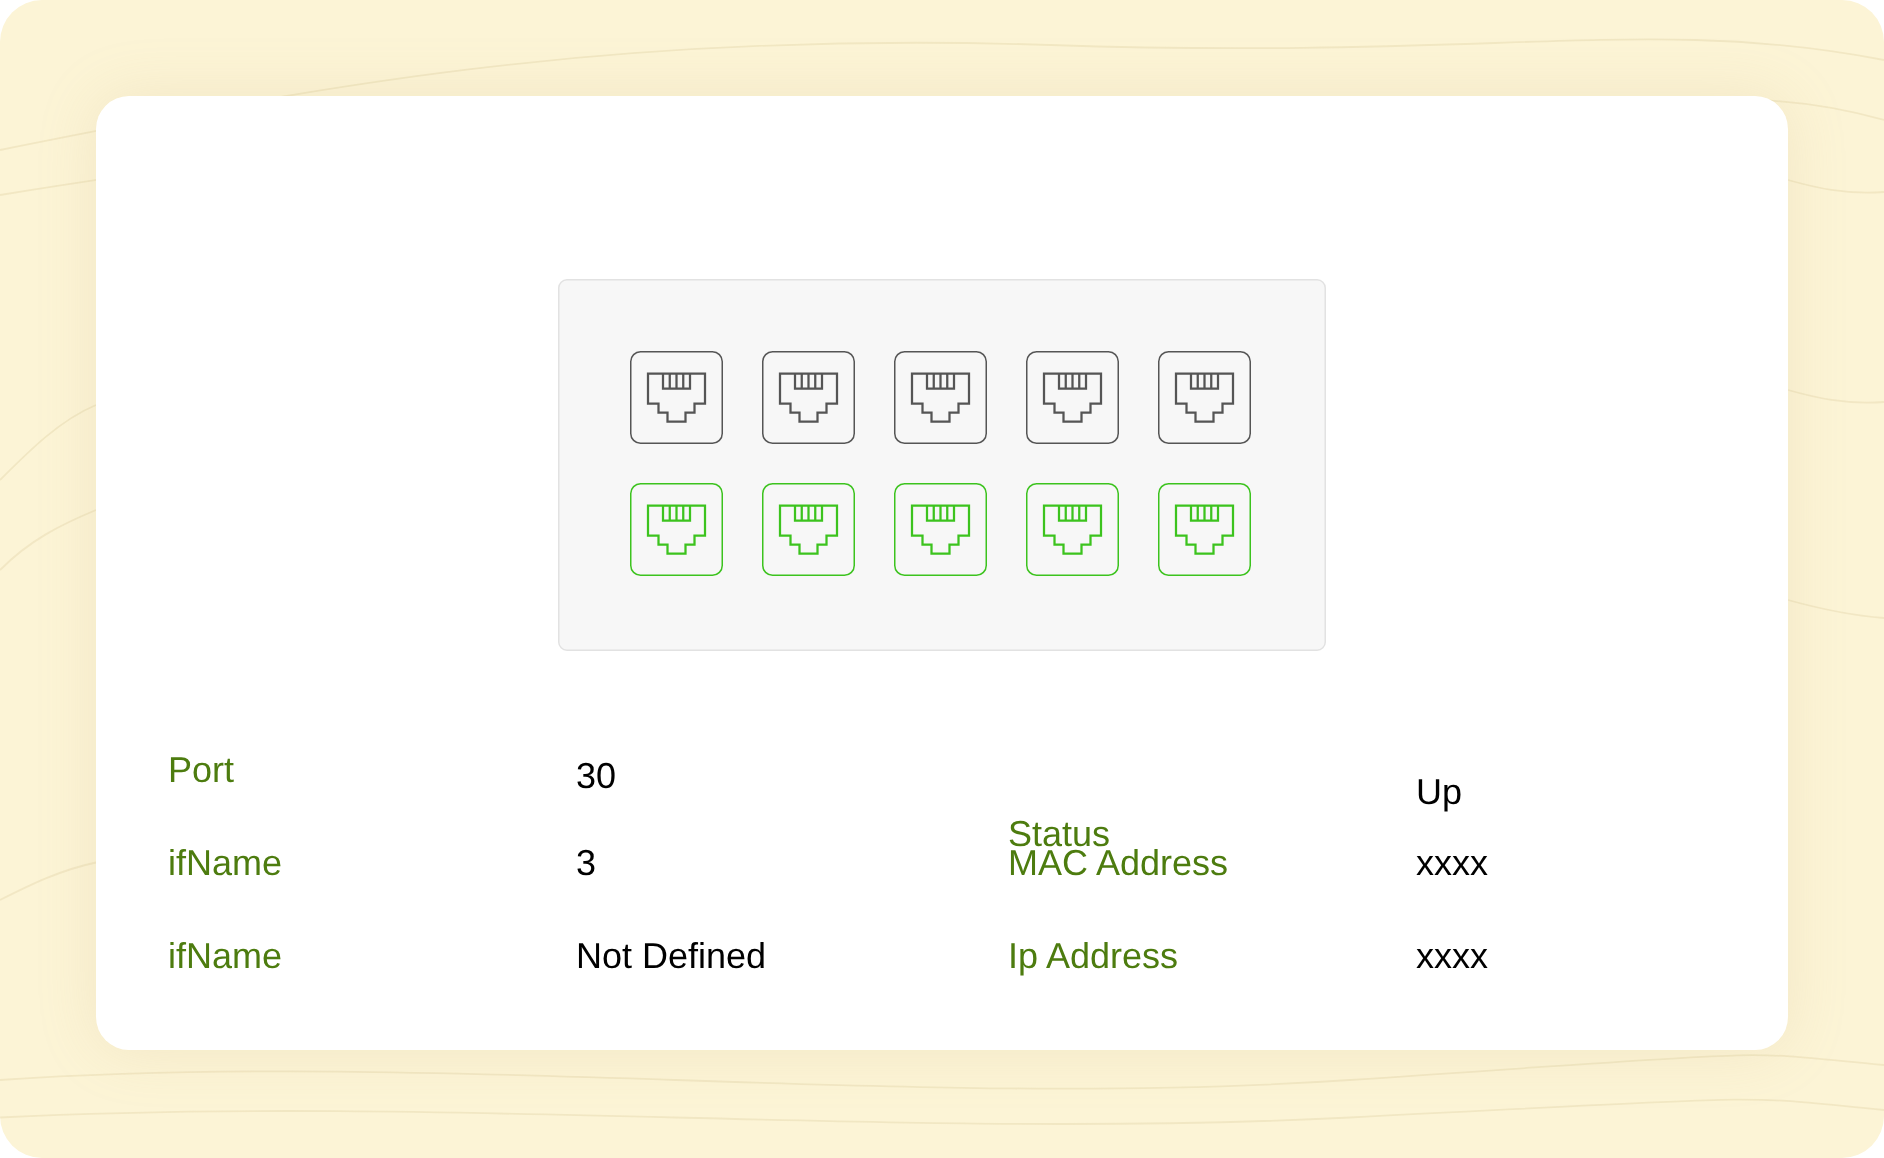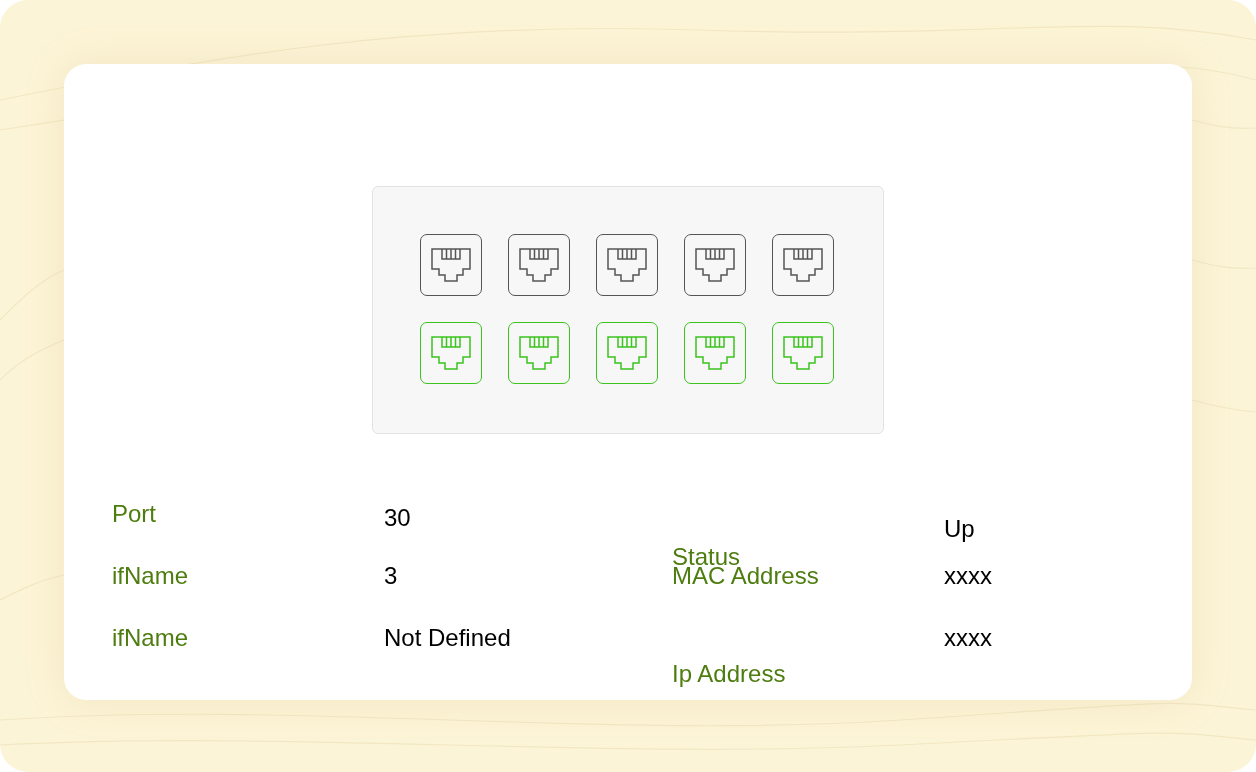--- a/index.html
+++ b/index.html
@@ -117,15 +117,15 @@
   <div class="info val" style="left:320px;top:440px;">30</div>
   <div class="info lbl" style="left:48px;top:498px;">ifName</div>
   <div class="info val" style="left:320px;top:498px;">3</div>
   <div class="info lbl" style="left:48px;top:560px;">ifName</div>
   <div class="info val" style="left:320px;top:560px;">Not Defined</div>
 
   <div class="info lbl" style="left:608px;top:436px;margin-top:43px;">Status</div>
   <div class="info val" style="left:880px;top:451px;">Up</div>
   <div class="info lbl" style="left:608px;top:498px;text-align:right;">MAC Address</div>
   <div class="info val" style="left:880px;top:498px;">xxxx</div>
-  <div class="info lbl" style="left:608px;top:560px;margin-top:36px;">Ip Address</div>
+  <div class="info lbl" style="left:608px;top:560px;">Ip Address</div>
   <div class="info val" style="left:880px;top:560px;">xxxx</div>
 </div>
 
 </body></html>

